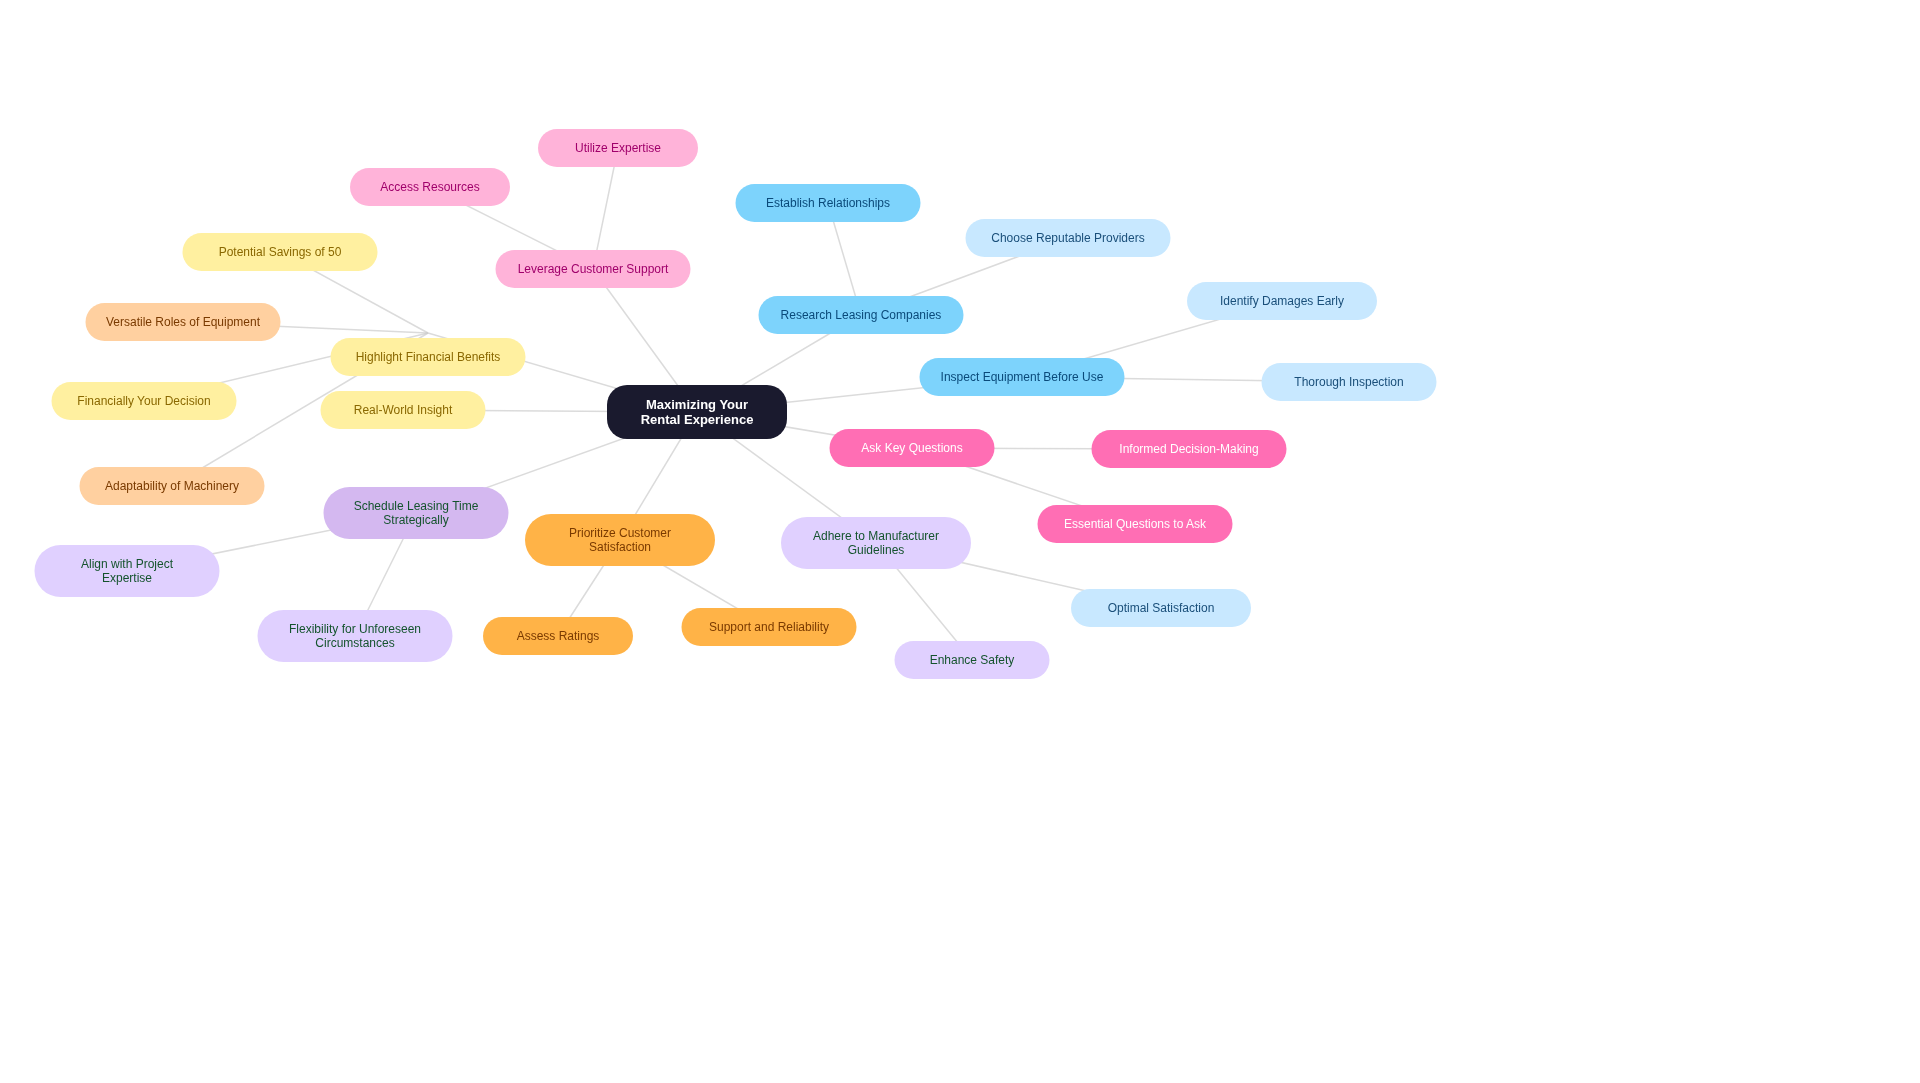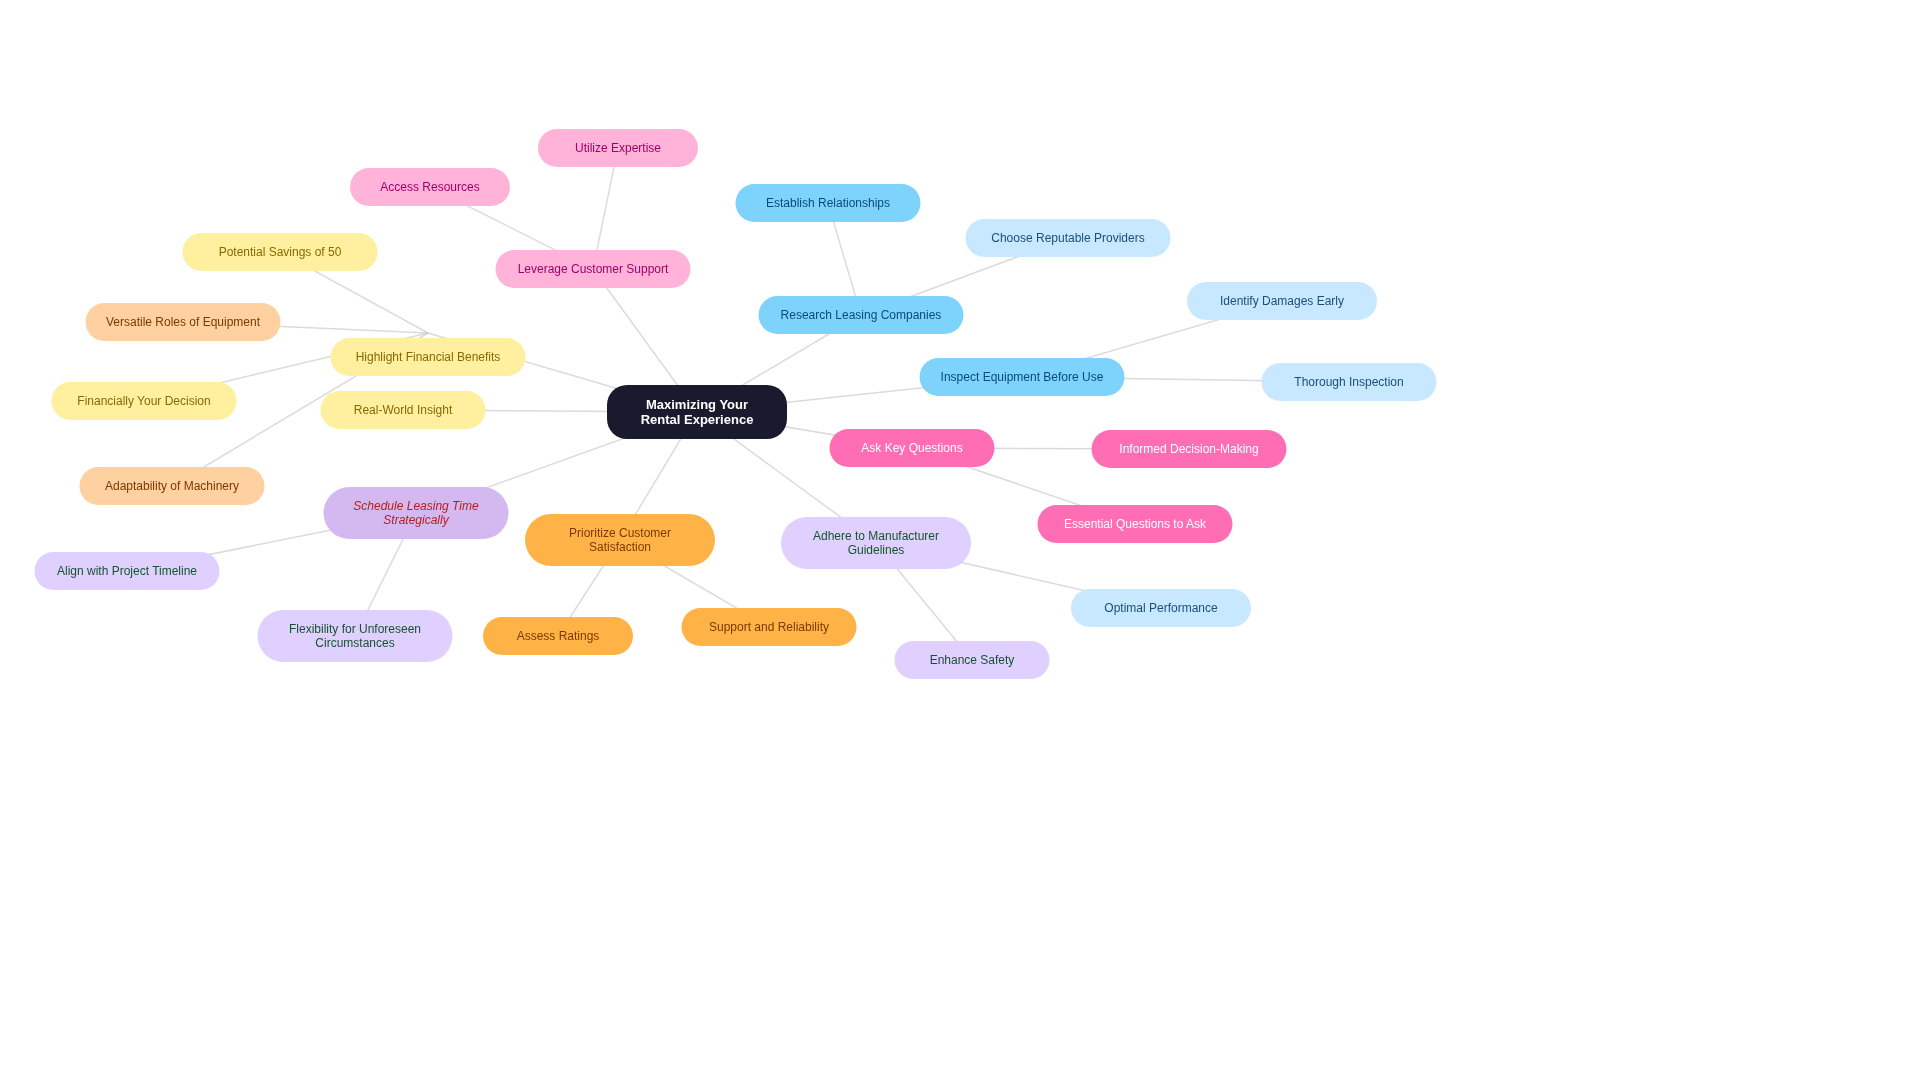--- a/index.html
+++ b/index.html
@@ -51,22 +51,21 @@
     .node-yellow {
       background: #fff0a0;
       color: #8a6800;
     }
     .node-orange {
       background: #ffb347;
       color: #7a3a00;
     }
     .node-purple {
       background: #d4b8f0;
-      color: #b91c1c;
-      font-style: italic;
+      color: #14532d;
     }
     .node-blue {
       background: #7dd3fc;
       color: #0a4a7a;
     }
     .node-lavender {
       background: #e0d0ff;
       color: #14532d;
     }
     .node-hotpink {
@@ -120,28 +119,28 @@
       <div class="node node-pink" style="left: 618px; top: 148px; width: 160px;">Utilize Expertise</div>
       <div class="node node-pink" style="left: 430px; top: 187px; width: 160px;">Access Resources</div>
       <div class="node node-pink" style="left: 593px; top: 269px; width: 195px;">Leverage Customer Support</div>
       <div class="node node-yellow" style="left: 428px; top: 333px; width: 195px; margin-top: 24px;">Highlight Financial Benefits</div>
       <div class="node node-yellow" style="left: 280px; top: 252px; width: 195px;">Potential Savings of 50</div>
       <div class="node node-peach" style="left: 183px; top: 322px; width: 195px;">Versatile Roles of Equipment</div>
       <div class="node node-yellow" style="left: 144px; top: 401px; width: 185px;">Financially Your Decision</div>
       <div class="node node-peach" style="left: 172px; top: 486px; width: 185px;">Adaptability of Machinery</div>
       <div class="node node-yellow" style="left: 403px; top: 410px; width: 165px;">Real-World Insight</div>
       <div class="node node-purple" style="left: 416px; top: 513px; width: 185px;">Schedule Leasing Time Strategically</div>
-      <div class="node node-lavender" style="left: 127px; top: 571px; width: 185px;">Align with Project Timeline</div>
+      <div class="node node-lavender" style="left: 127px; top: 571px; width: 185px;">Align with Project Expertise</div>
       <div class="node node-lavender" style="left: 355px; top: 636px; width: 195px;">Flexibility for Unforeseen Circumstances</div>
       <div class="node node-orange" style="left: 620px; top: 540px; width: 190px;">Prioritize Customer Satisfaction</div>
       <div class="node node-orange" style="left: 558px; top: 636px; width: 150px;">Assess Ratings</div>
       <div class="node node-orange" style="left: 769px; top: 627px; width: 175px;">Support and Reliability</div>
       <div class="node node-lavender" style="left: 876px; top: 543px; width: 190px;">Adhere to Manufacturer Guidelines</div>
       <div class="node node-lavender" style="left: 972px; top: 660px; width: 155px;">Enhance Safety</div>
-      <div class="node node-lightblue" style="left: 1161px; top: 608px; width: 180px;">Optimal Performance</div>
+      <div class="node node-lightblue" style="left: 1161px; top: 608px; width: 180px;">Optimal Satisfaction</div>
       <div class="node node-hotpink" style="left: 912px; top: 448px; width: 165px;">Ask Key Questions</div>
       <div class="node node-hotpink" style="left: 1189px; top: 449px; width: 195px;">Informed Decision-Making</div>
       <div class="node node-hotpink" style="left: 1135px; top: 524px; width: 195px;">Essential Questions to Ask</div>
       <div class="node node-blue" style="left: 1022px; top: 377px; width: 205px;">Inspect Equipment Before Use</div>
       <div class="node node-lightblue" style="left: 1282px; top: 301px; width: 190px;">Identify Damages Early</div>
       <div class="node node-lightblue" style="left: 1349px; top: 382px; width: 175px;">Thorough Inspection</div>
       <div class="node node-blue" style="left: 861px; top: 315px; width: 205px;">Research Leasing Companies</div>
       <div class="node node-blue" style="left: 828px; top: 203px; width: 185px;">Establish Relationships</div>
       <div class="node node-lightblue" style="left: 1068px; top: 238px; width: 205px;">Choose Reputable Providers</div>
     </div>

